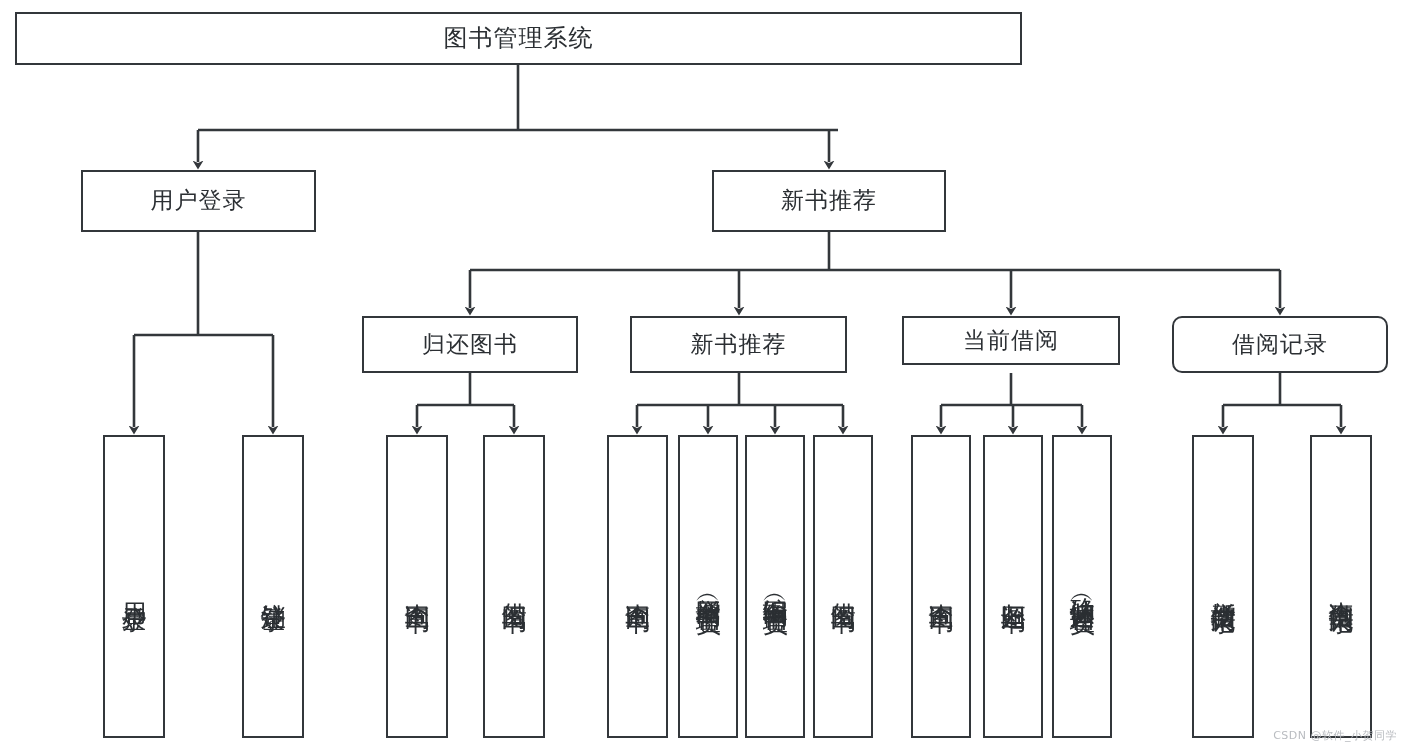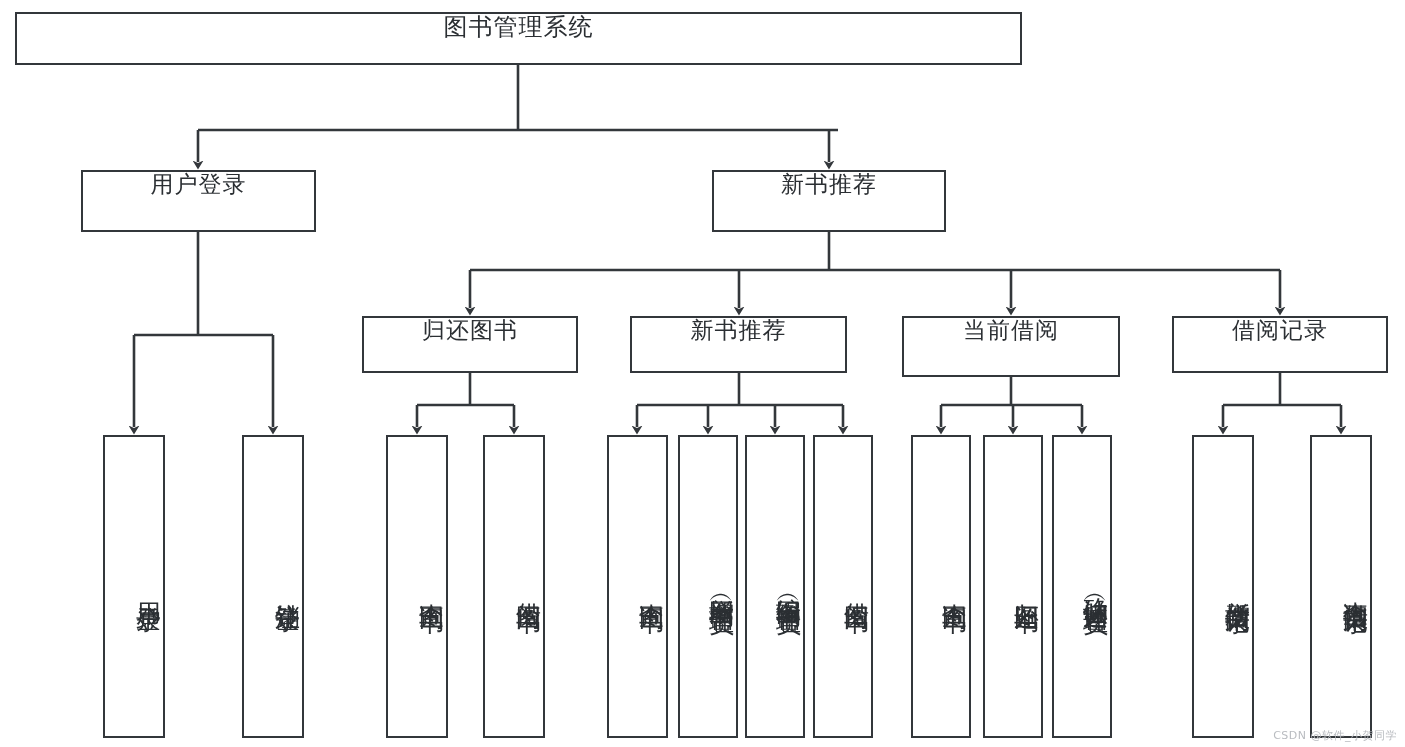--- a/index.html
+++ b/index.html
@@ -27,21 +27,21 @@
     width: 1405px;
     height: 747px;
     pointer-events: none;
   }
   .node {
     position: absolute;
     box-sizing: border-box;
     background: #ffffff;
     border: 2.5px solid #33373b;
     display: flex;
-    align-items: flex-start;
+    align-items: center;
     justify-content: center;
     color: #2b2f33;
   }
   .node-h {
     font-size: 23px;
     letter-spacing: 1px;
     line-height: 1.1;
     white-space: nowrap;
   }
   .node-root {
@@ -137,24 +137,24 @@
   <div class="node node-h" style="left:712px; top:170px; width:234px; height:62px;">
     <span>新书推荐</span>
   </div>
 
   <div class="node node-h" style="left:362px; top:316px; width:216px; height:57px;">
     <span>归还图书</span>
   </div>
   <div class="node node-h" style="left:630px; top:316px; width:217px; height:57px;">
     <span>新书推荐</span>
   </div>
-  <div class="node node-h" style="left:902px; top:316px; width:218px; height:61px;">
+  <div class="node node-h" style="left:902px; top:316px; width:218px; height:49px;">
     <span>当前借阅</span>
   </div>
-  <div class="node node-h" style="left:1172px; top:316px; width:216px; height:57px;">
+  <div class="node node-h" style="left:1172px; top:316px; width:216px; height:57px;border-radius:10px;">
     <span>借阅记录</span>
   </div>
 
   <div class="node node-v" style="left:103px; top:435px; width:62px; height:303px;">
     <span class="vtext">用户登录</span>
   </div>
   <div class="node node-v" style="left:242px; top:435px; width:62px; height:303px;">
     <span class="vtext">注销登录</span>
   </div>
 

